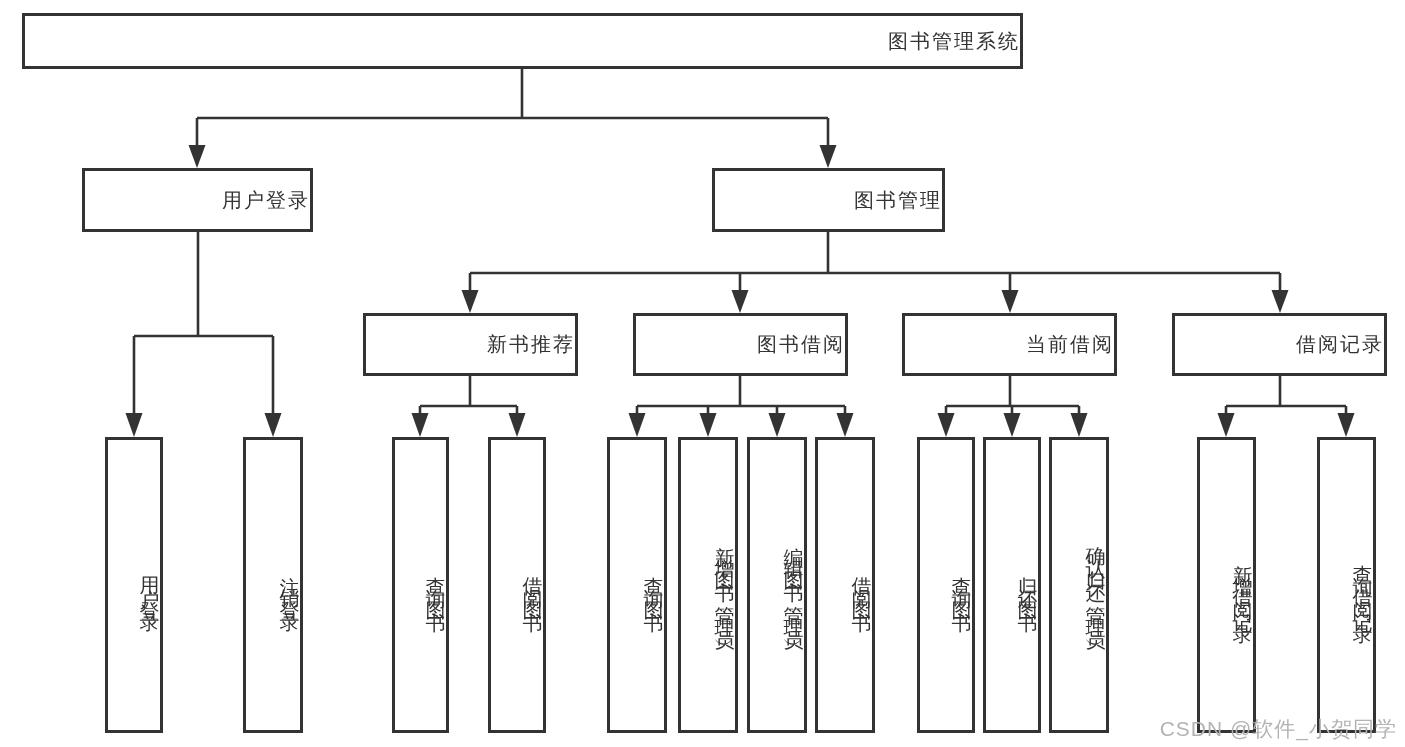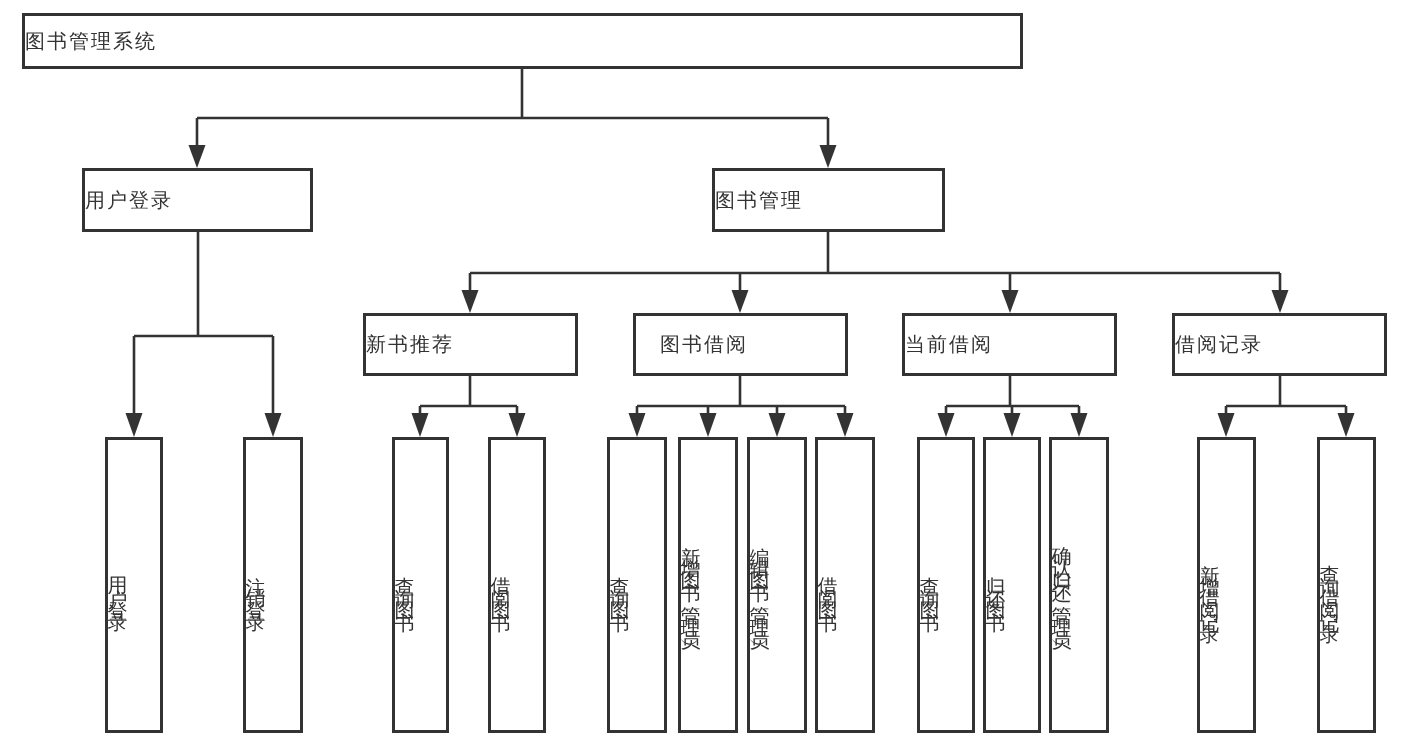--- a/index.html
+++ b/index.html
@@ -17,21 +17,21 @@
     width: 1405px; height: 747px;
     z-index: 1;
   }
   .node {
     position: absolute;
     box-sizing: border-box;
     background: #ffffff;
     border: 3px solid #333333;
     display: flex;
     align-items: center;
-    justify-content: flex-start;
+    justify-content: flex-end;
     z-index: 2;
     color: #333333;
   }
   .node.h span {
     font-size: 20px;
     letter-spacing: 2px;
     white-space: nowrap;
   }
   .node.v span {
     writing-mode: vertical-rl;
@@ -160,14 +160,15 @@
     <span>确认归还（管理员）</span>
   </div>
 
   <div class="node v" style="left:1197px; top:437px; width:59px; height:296px;">
     <span>新增借阅记录</span>
   </div>
   <div class="node v" style="left:1317px; top:437px; width:59px; height:296px;">
     <span>查询借阅记录</span>
   </div>
 
+  <div class="watermark">CSDN @软件_小贺同学</div>
 
 </div>
 
 </body></html>

